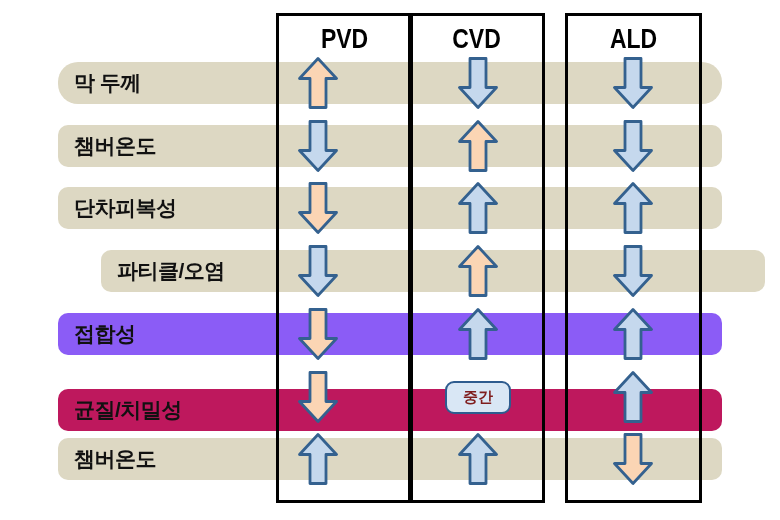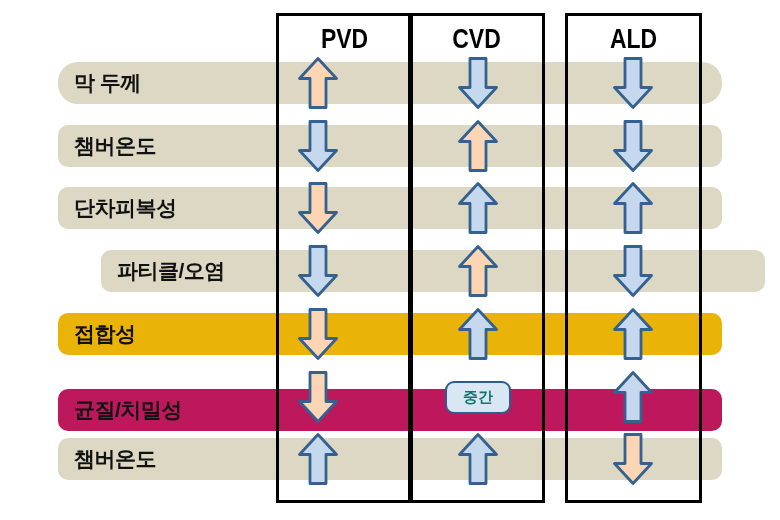--- a/index.html
+++ b/index.html
@@ -26,21 +26,21 @@
   .col-header {
     position:absolute; top:7px; left:0; width:100%; text-align:center;
     font-size:28px; font-weight:600; color:#000;
     transform:scaleX(0.82); transform-origin:50% 50%;
   }
   .cell-arrow { position:absolute; width:40px; height:52px; }
   .badge {
     position:absolute; width:66px; height:33px; box-sizing:border-box;
     border-radius:9px; border:2.5px solid #2E5C8F;
     text-align:center; font-size:15px; font-weight:600; line-height:27px;
-    color:#0f766e;
+    color:#7f1d1d;
   }
 </style>
 </head>
 <body>
 
 <div class="canvas">
   <div id="rows-layer">
       <div class="row-bar" style="top: 62px; background: rgb(221, 216, 195); border-radius: 20px;">
         <span class="row-label">막 두께</span>
       </div>
@@ -82,21 +82,21 @@
       </div>
       <svg class="cell-arrow" viewBox="0 0 40 52" style="left: 298px; top: 245px;">
         <polygon points="20,50.5 1.5,30.5 12,30.5 12,1.5 28,1.5 28,30.5 38.5,30.5" fill="#C5D8ED" stroke="#34618F" stroke-width="2.8" stroke-linejoin="round"></polygon>
       </svg>
       <svg class="cell-arrow" viewBox="0 0 40 52" style="left: 458px; top: 245px;">
         <polygon points="20,1.5 38.5,21.5 28,21.5 28,50.5 12,50.5 12,21.5 1.5,21.5" fill="#FBD5B4" stroke="#34618F" stroke-width="2.8" stroke-linejoin="round"></polygon>
       </svg>
       <svg class="cell-arrow" viewBox="0 0 40 52" style="left: 613px; top: 245px;">
         <polygon points="20,50.5 1.5,30.5 12,30.5 12,1.5 28,1.5 28,30.5 38.5,30.5" fill="#C5D8ED" stroke="#34618F" stroke-width="2.8" stroke-linejoin="round"></polygon>
       </svg>
-      <div class="row-bar" style="top: 313px; background: #eab308;">
+      <div class="row-bar" style="top: 313px; background: #8b5cf6;">
         <span class="row-label">접합성</span>
       </div>
       <svg class="cell-arrow" viewBox="0 0 40 52" style="left: 298px; top: 308px;">
         <polygon points="20,50.5 1.5,30.5 12,30.5 12,1.5 28,1.5 28,30.5 38.5,30.5" fill="#FBD5B4" stroke="#34618F" stroke-width="2.8" stroke-linejoin="round"></polygon>
       </svg>
       <svg class="cell-arrow" viewBox="0 0 40 52" style="left: 458px; top: 308px;">
         <polygon points="20,1.5 38.5,21.5 28,21.5 28,50.5 12,50.5 12,21.5 1.5,21.5" fill="#C5D8ED" stroke="#34618F" stroke-width="2.8" stroke-linejoin="round"></polygon>
       </svg>
       <svg class="cell-arrow" viewBox="0 0 40 52" style="left: 613px; top: 308px;">
         <polygon points="20,1.5 38.5,21.5 28,21.5 28,50.5 12,50.5 12,21.5 1.5,21.5" fill="#C5D8ED" stroke="#34618F" stroke-width="2.8" stroke-linejoin="round"></polygon>

